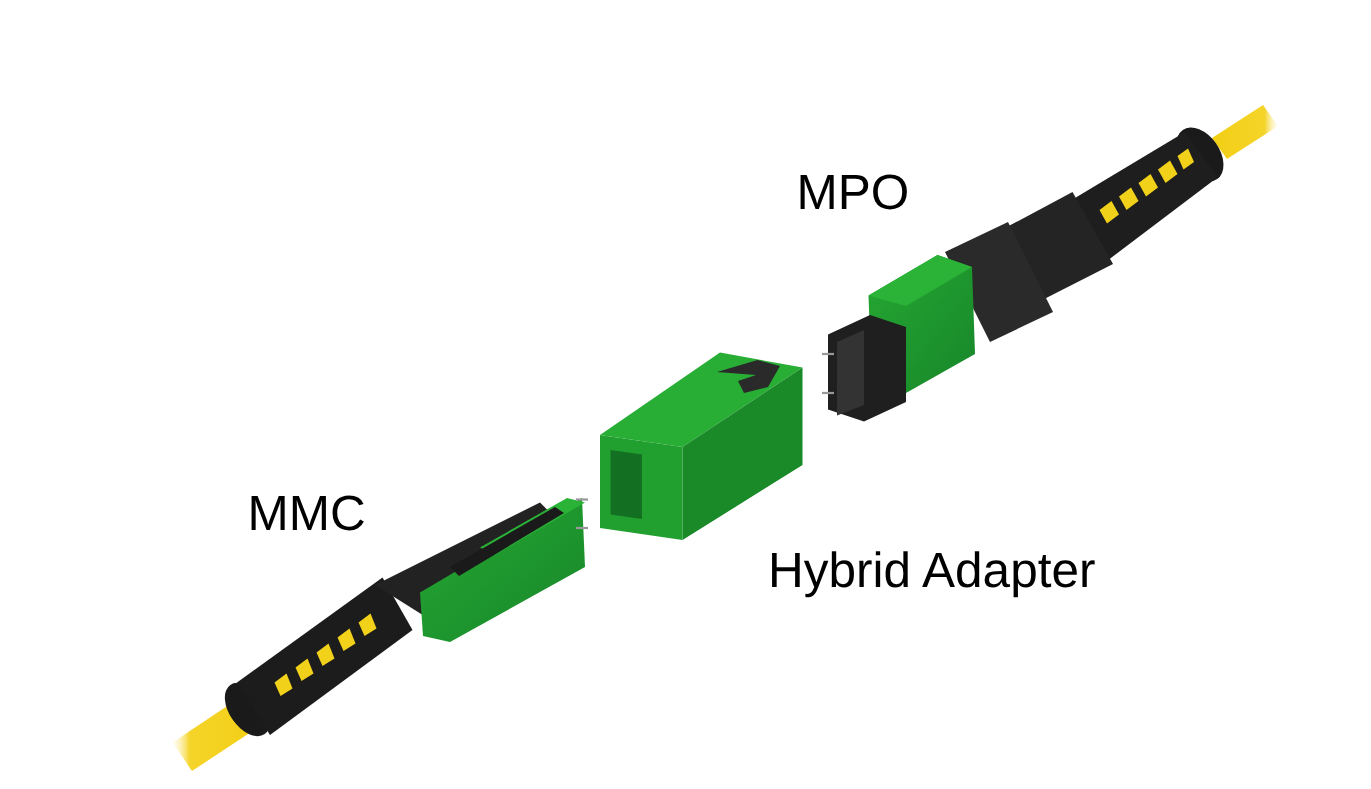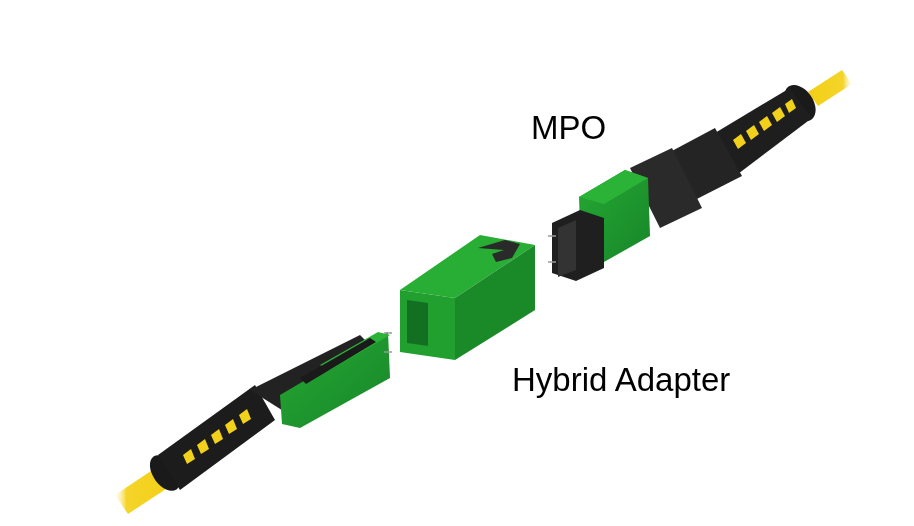--- a/index.html
+++ b/index.html
@@ -100,14 +100,15 @@
       <polygon points="320,365 378,332 390,335 330,370" fill="#2bb338"></polygon>
 
       <polygon points="300,378 370,338 376,342 306,384" fill="#1a1a1a"></polygon>
 
       <line x1="384" y1="333" x2="392" y2="333" stroke="#999" stroke-width="1.5"></line>
       <line x1="384" y1="352" x2="392" y2="352" stroke="#999" stroke-width="1.5"></line>
     </g>
   </svg>
 
   <div class="label lbl-mpo">MPO</div>
+  <div class="label lbl-mmc">MMC</div>
   <div class="label lbl-hybrid">Hybrid Adapter</div>
 </div>
 
 </body></html>

